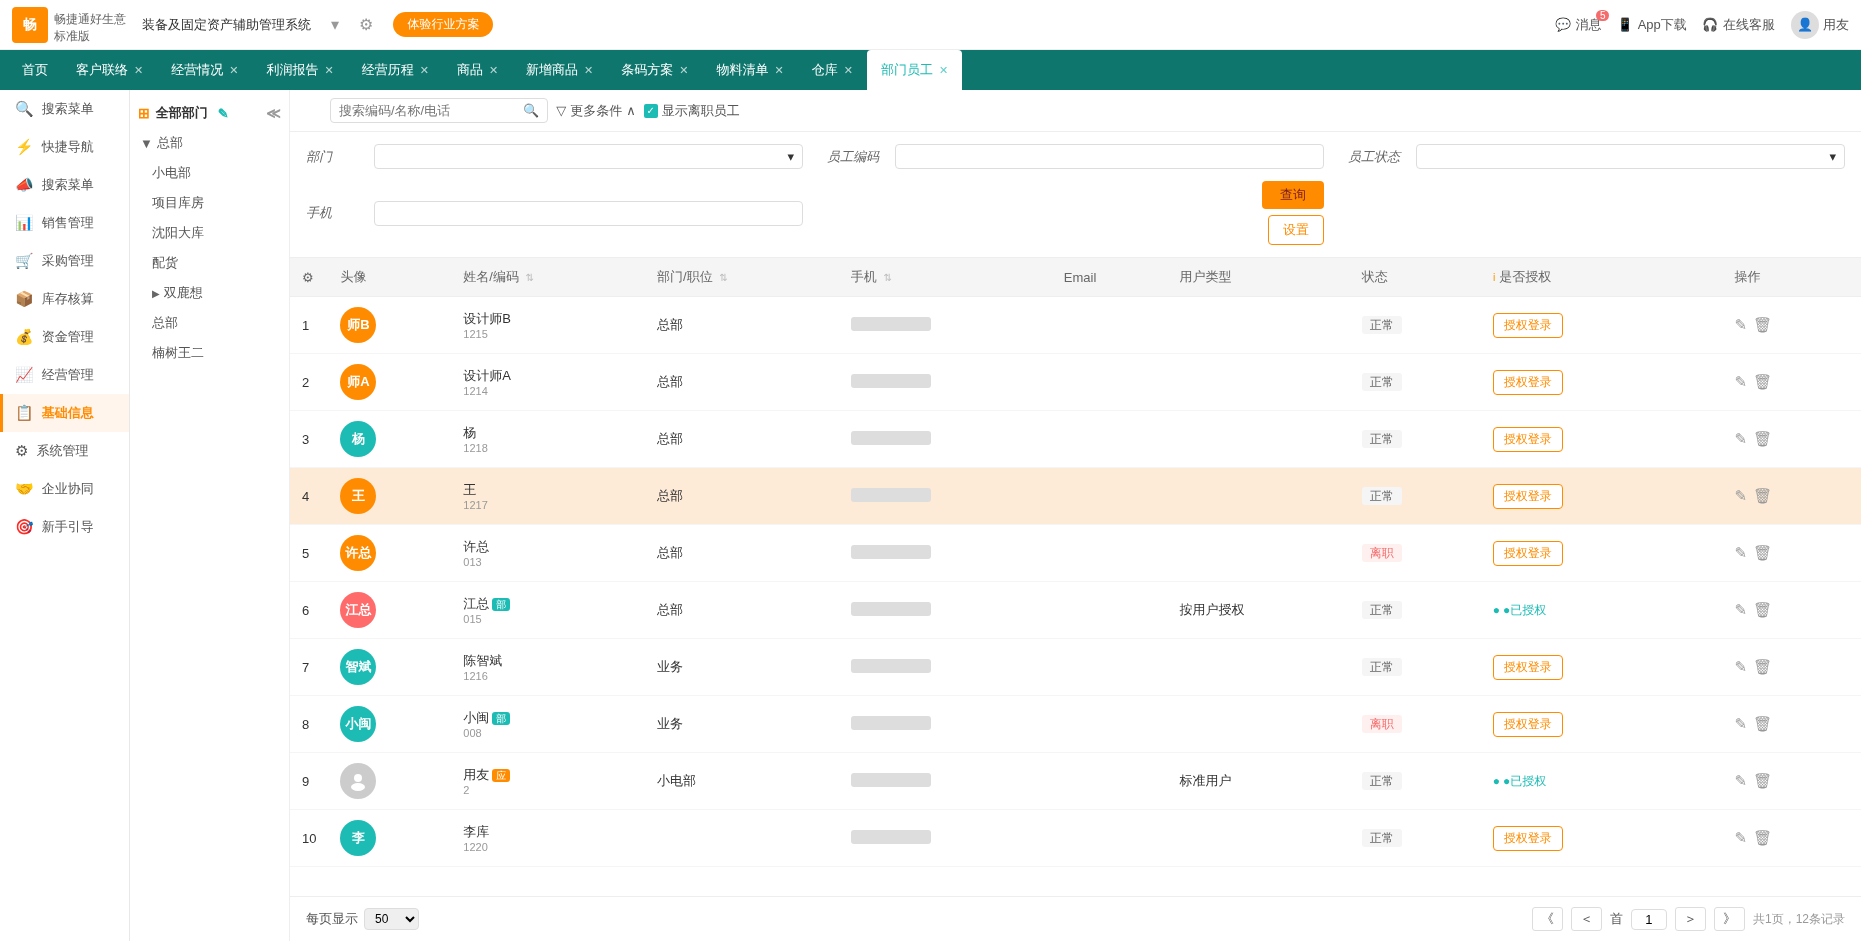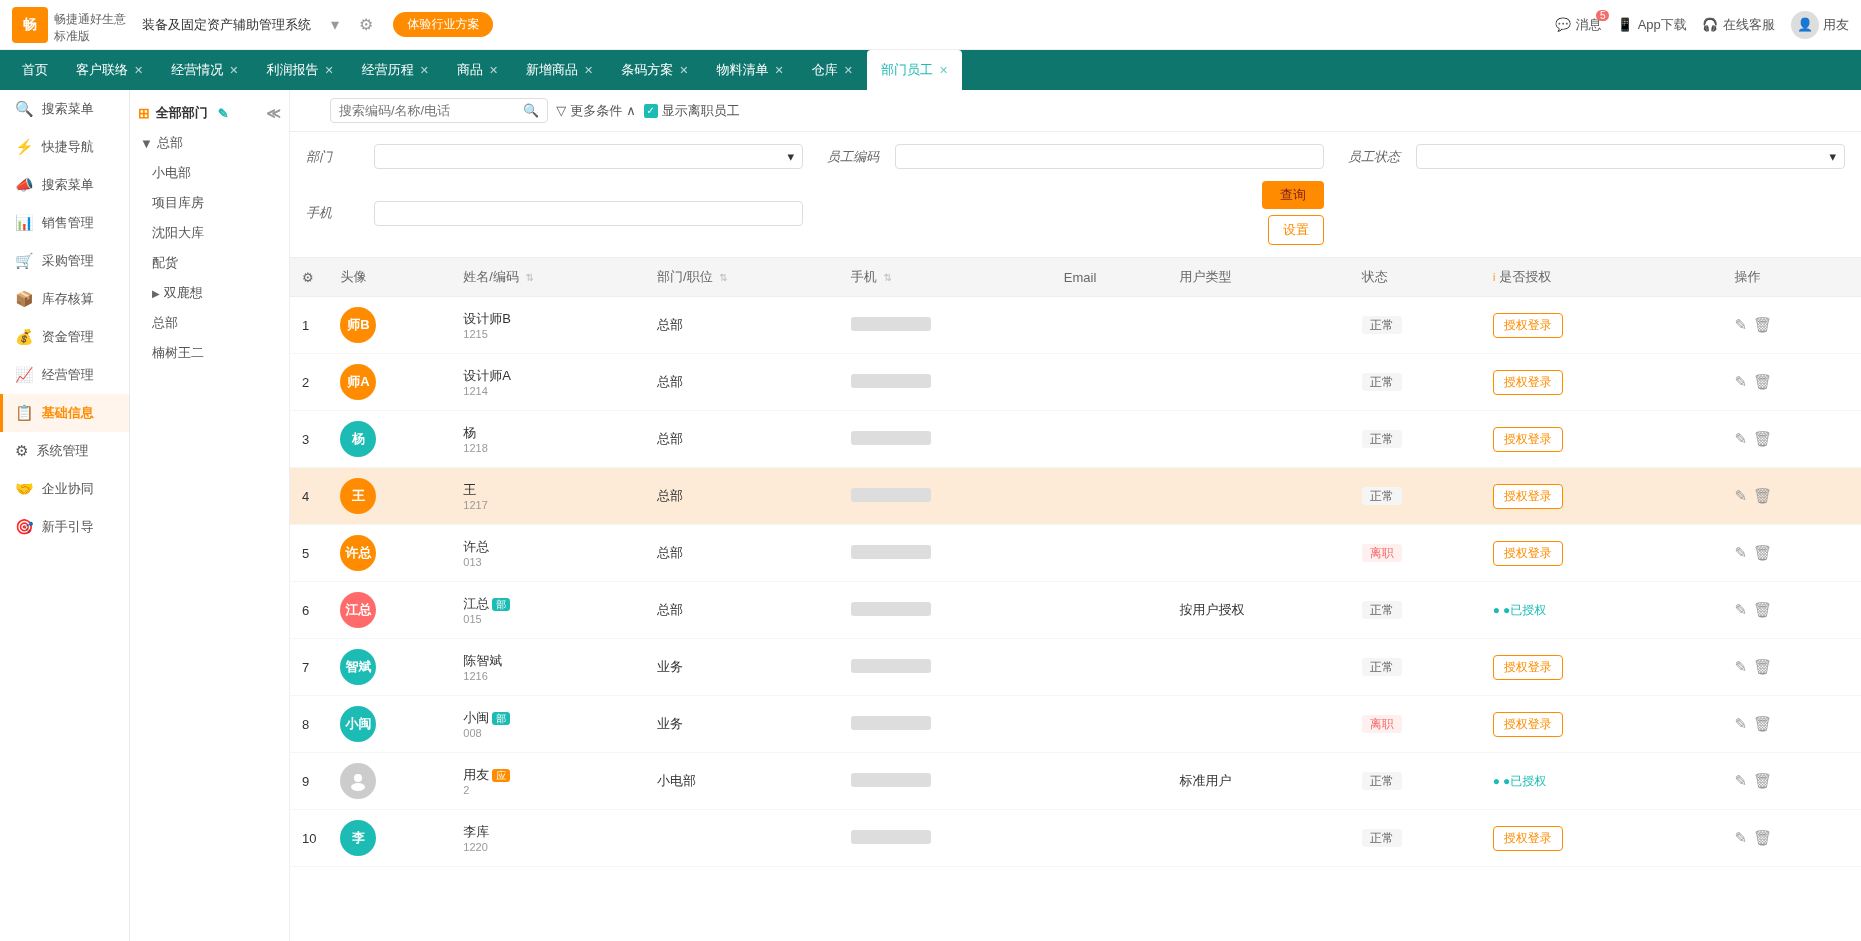--- a/index.html
+++ b/index.html
@@ -494,14 +494,33 @@
               <td></td>
               <td><span class="status-normal">正常</span></td>
               <td><button class="btn-auth">授权登录</button></td>
               <td></td>
               <td><span class="op-btn" title="编辑">✎</span><span class="op-btn" title="删除">🗑</span></td>
             </tr>
           </tbody>
       </table>
     </div>
 
+    <div class="pagination">
+      <div class="page-size">
+        <span>每页显示</span>
+        <select>
+          <option>50</option>
+          <option>100</option>
+          <option>200</option>
+        </select>
+      </div>
+      <div class="page-nav">
+        <button class="page-btn">《</button>
+        <button class="page-btn">＜</button>
+        <span>首</span>
+        <input class="page-input" type="text" value="1" style="">
+        <button class="page-btn">＞</button>
+        <button class="page-btn">》</button>
+        <span class="total-info">共1页，12条记录</span>
+      </div>
+    </div>
   </div>
 </div>
 
 </body></html>

